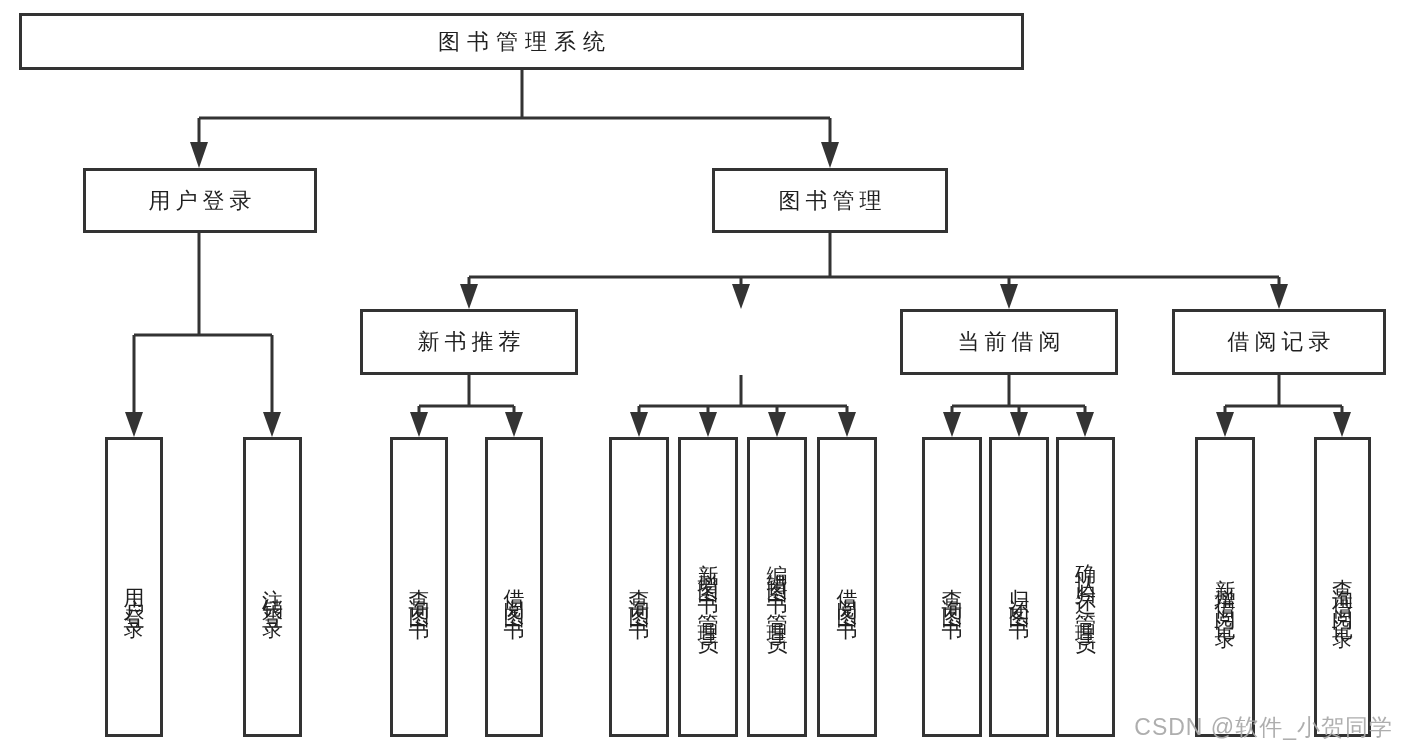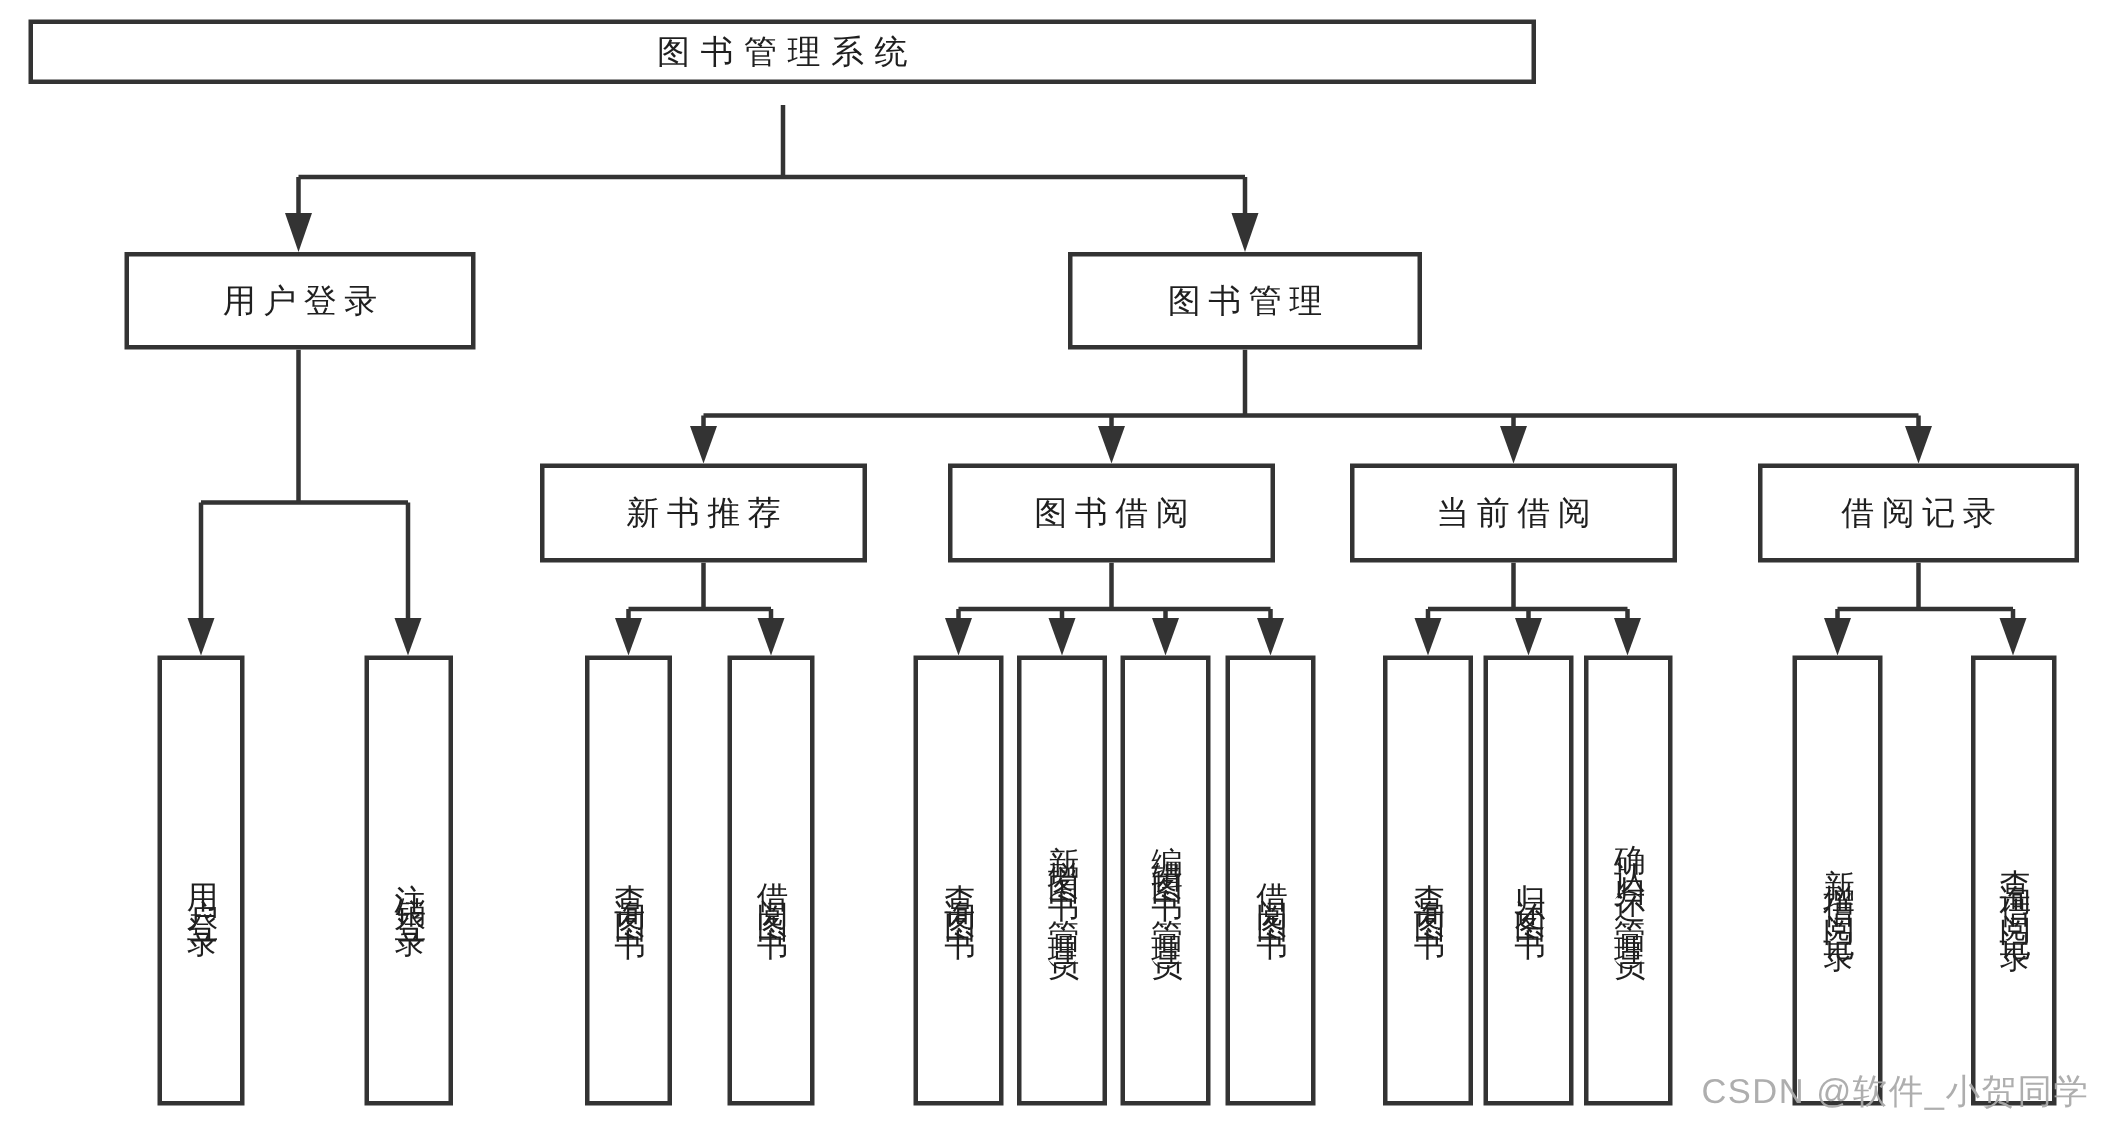--- a/index.html
+++ b/index.html
@@ -100,36 +100,33 @@
       <polygon points="768,412 786,412 777,437"></polygon>
       <polygon points="838,412 856,412 847,437"></polygon>
       <polygon points="943,412 961,412 952,437"></polygon>
       <polygon points="1010,412 1028,412 1019,437"></polygon>
       <polygon points="1076,412 1094,412 1085,437"></polygon>
       <polygon points="1216,412 1234,412 1225,437"></polygon>
       <polygon points="1333,412 1351,412 1342,437"></polygon>
     </g>
   </svg>
 
-  <div class="box lvl1" style="left:19px; top:13px; width:1005px; height:43px;">
+  <div class="box lvl1" style="left:19px; top:13px; width:1005px; height:57px;">
     <span class="hlabel">图书管理系统</span>
   </div>
 
   <div class="box" style="left:83px; top:168px; width:234px; height:65px;">
     <span class="hlabel">用户登录</span>
   </div>
   <div class="box" style="left:712px; top:168px; width:236px; height:65px;">
     <span class="hlabel">图书管理</span>
   </div>
 
   <div class="box" style="left:360px; top:309px; width:218px; height:66px;">
     <span class="hlabel">新书推荐</span>
-  </div>
-  <div class="box" style="left:632px; top:309px; width:218px; height:66px;">
-    <span class="hlabel">图书借阅</span>
   </div>
   <div class="box" style="left:900px; top:309px; width:218px; height:66px;">
     <span class="hlabel">当前借阅</span>
   </div>
   <div class="box" style="left:1172px; top:309px; width:214px; height:66px;">
     <span class="hlabel">借阅记录</span>
   </div>
 
   <div class="box leaf" style="left:105px; top:437px; width:58px; height:300px;">
     <span>用户登录</span>

